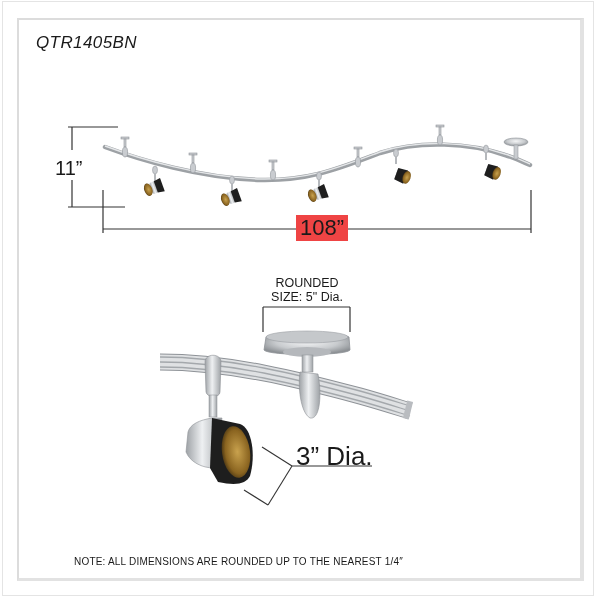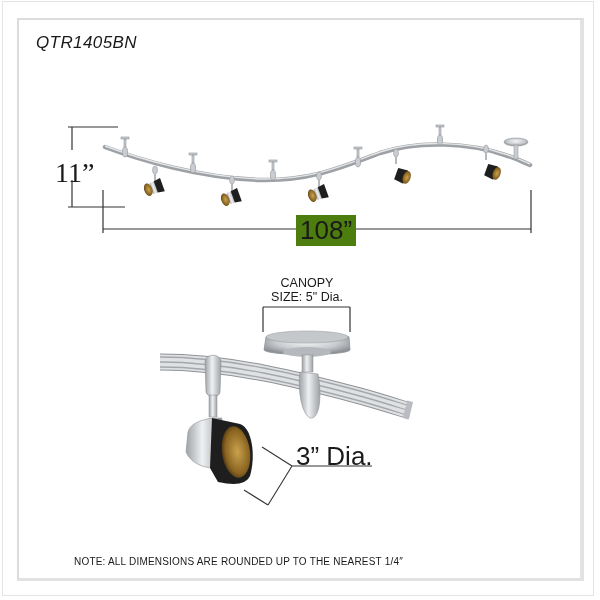--- a/index.html
+++ b/index.html
@@ -1,22 +1,22 @@
 <!DOCTYPE html>
 <html><head>
 <meta charset="utf-8">
 <style>
   html, body { margin:0; padding:0; background:#ffffff; }
   body { width:600px; height:600px; position:relative; overflow:hidden; font-family:"Liberation Sans", sans-serif; }
   .outer { position:absolute; left:2px; top:1px; width:592px; height:595px; border:1px solid #e4e4e4; box-sizing:border-box; }
   .frame { position:absolute; left:17px; top:18px; width:567px; height:563px; border:2px solid #dcdcdc; border-right:4px solid #e2e2e2; border-bottom:3px solid #e2e2e2; box-sizing:border-box; background:#fff; }
   .title { position:absolute; left:36px; top:33px; font-size:17px; color:#1a1a1a; letter-spacing:0.4px;font-style:italic; }
   .dim-label { position:absolute; color:#1a1a1a; white-space:nowrap; }
-  .h11 { left:55px; top:157px; font-size:28px;font-family:Liberation Serif, serif; }
-  .w108 { left:296px; top:215px; font-size:26px; background:#4d7c0f; padding:0 4px; }
+  .h11 { left:55px; top:157px; font-size:20px; }
+  .w108 { left:296px; top:215px; font-size:22px; background:#ef4444; padding:0 4px; }
   .canopy { left:262px; top:276px; font-size:12.5px; text-align:center; line-height:14px; width:90px; }
   .dia3 { left:296px; top:441px; font-size:26px; }
   .note { position:absolute; left:74px; top:556px; font-size:10px; color:#1a1a1a; letter-spacing:0.2px; white-space:nowrap; }
   svg { position:absolute; left:0; top:0; }
 </style>
 </head>
 <body>
 
 <div class="outer"></div>
 <div class="frame"></div>
@@ -180,18 +180,18 @@
     <line x1="262" y1="447" x2="292" y2="466"></line>
     <line x1="244" y1="490" x2="268" y2="505"></line>
     <line x1="292" y1="466" x2="268" y2="505"></line>
     <line x1="292" y1="466" x2="372" y2="466"></line>
   </g>
 </svg>
 
 <div class="dim-label h11">11”</div>
 <div class="dim-label w108">108”</div>
 <div class="dim-label canopy">
-  <div>CANOPY</div>
+  <div>ROUNDED</div>
   <div>SIZE: 5" Dia.</div>
 </div>
 <div class="dim-label dia3">3” Dia.</div>
 
 <div class="note">NOTE:  ALL DIMENSIONS ARE ROUNDED UP TO THE NEAREST  1/4″</div>
 
 </body></html>

